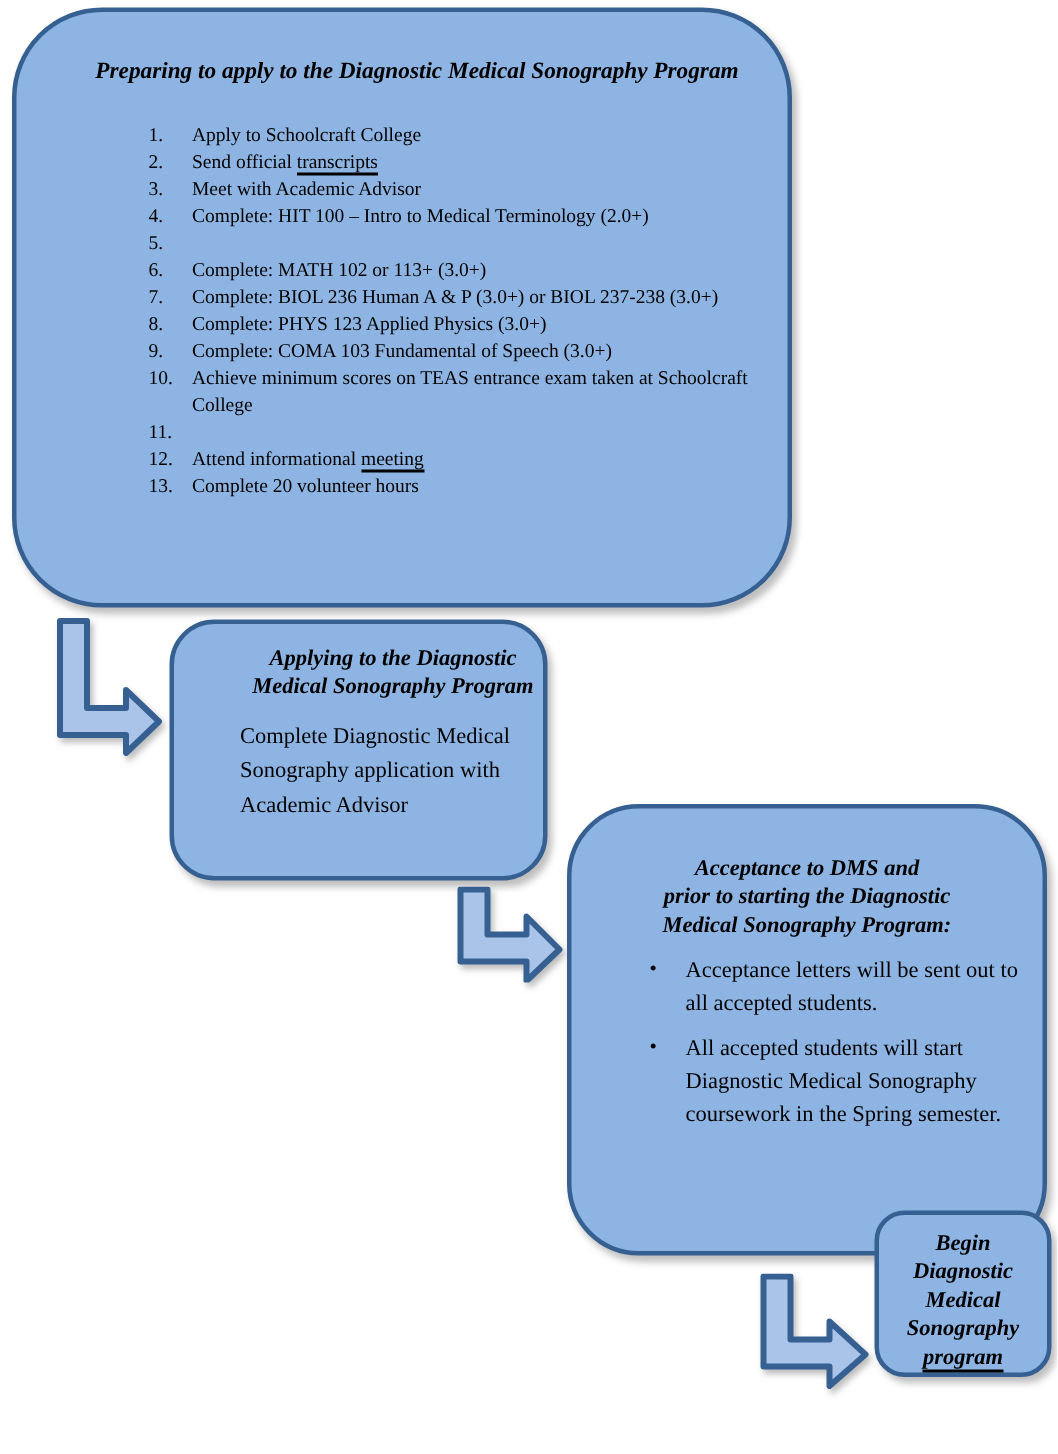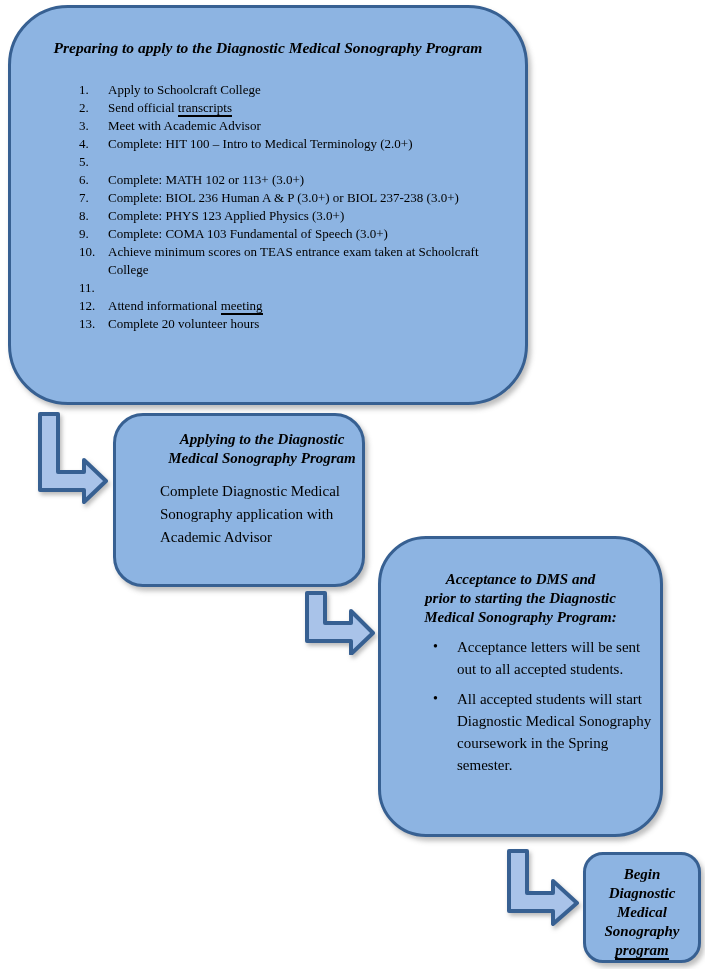--- a/index.html
+++ b/index.html
@@ -6,24 +6,24 @@
   html,body { background:#ffffff; }
   body { font-family:"Liberation Serif","DejaVu Serif",serif; color:#000; }
   .canvas { position:relative; width:705px; height:969px; background:#fff; overflow:hidden; }
 
   .flowbox {
     position:absolute;
     background:#8db4e2;
     border:3px solid #376092;
     box-shadow:3px 4px 5px rgba(110,110,110,0.45);
   }
-  .box1 { left:8px;  top:5px;   width:520px; height:400px; border-radius:60px; }
+  .box1 { left:8px;  top:5px;   width:520px; height:400px; border-radius:60px;padding-left:20px; }
   .box2 { left:113px;top:413px; width:252px; height:174px; border-radius:30px; }
-  .box3 { left:378px;top:536px; width:285px; height:301px; border-radius:48px; }
-  .box4 { left:583px;top:852px; width:118px; height:111px; border-radius:20px; }
+  .box3 { left:378px;top:536px; width:320px; height:301px; border-radius:48px; }
+  .box4 { left:583px;top:807px; width:118px; height:111px; border-radius:20px; }
 
   .boxtitle {
     font-weight:bold; font-style:italic; text-align:center; line-height:19px;
   }
   .box1 .boxtitle { margin-top:30px; font-size:15.5px; white-space:nowrap; }
   .box2 .boxtitle { margin-top:14px; font-size:15px;padding-left:46px; }
   .box3 .boxtitle { margin-top:31px; font-size:15px; }
 
   
   .numlist { margin-top:24px; padding-left:68px; font-size:13px; line-height:18px; }

